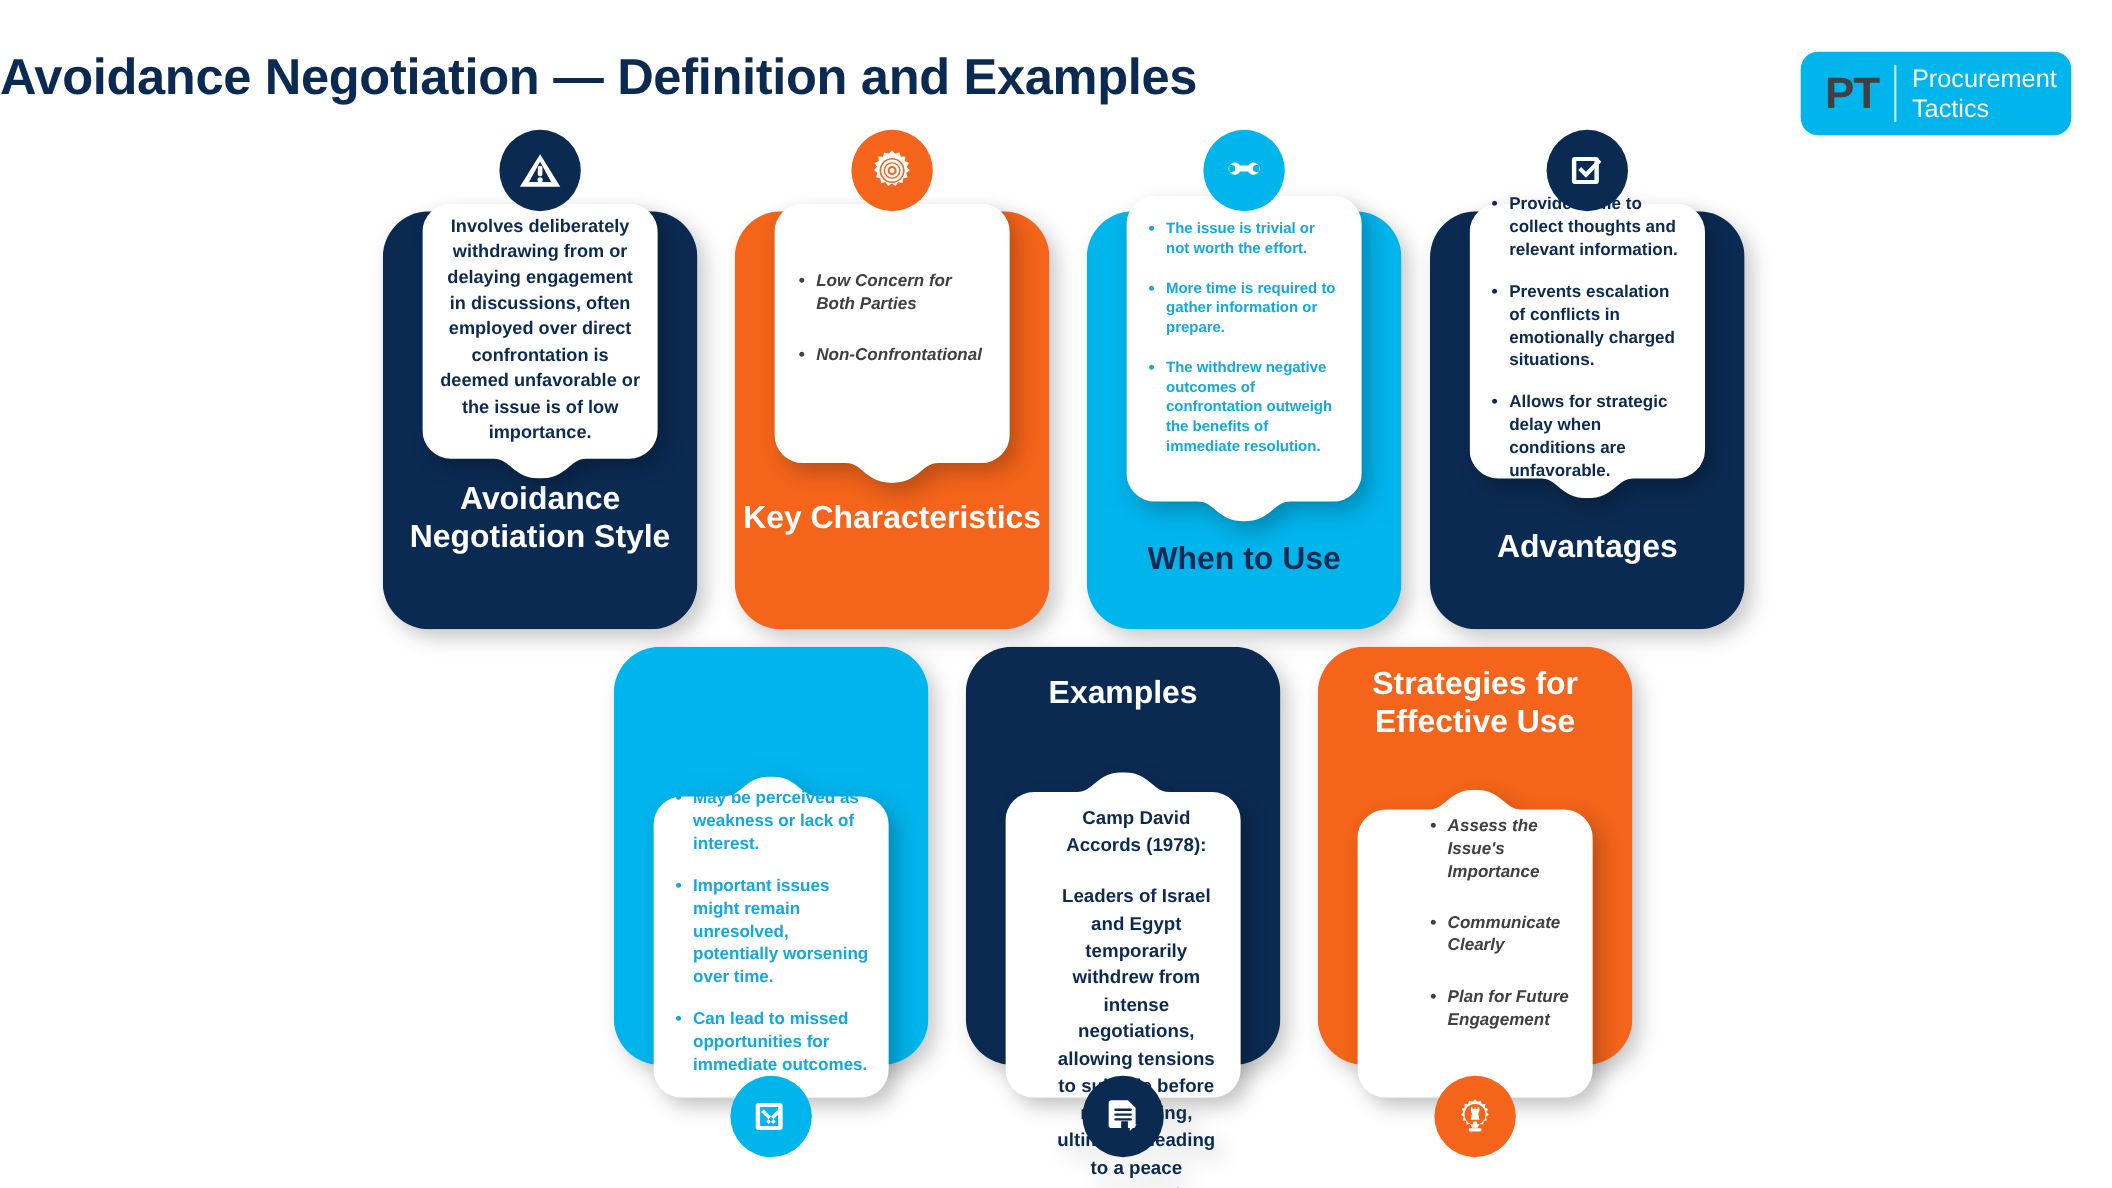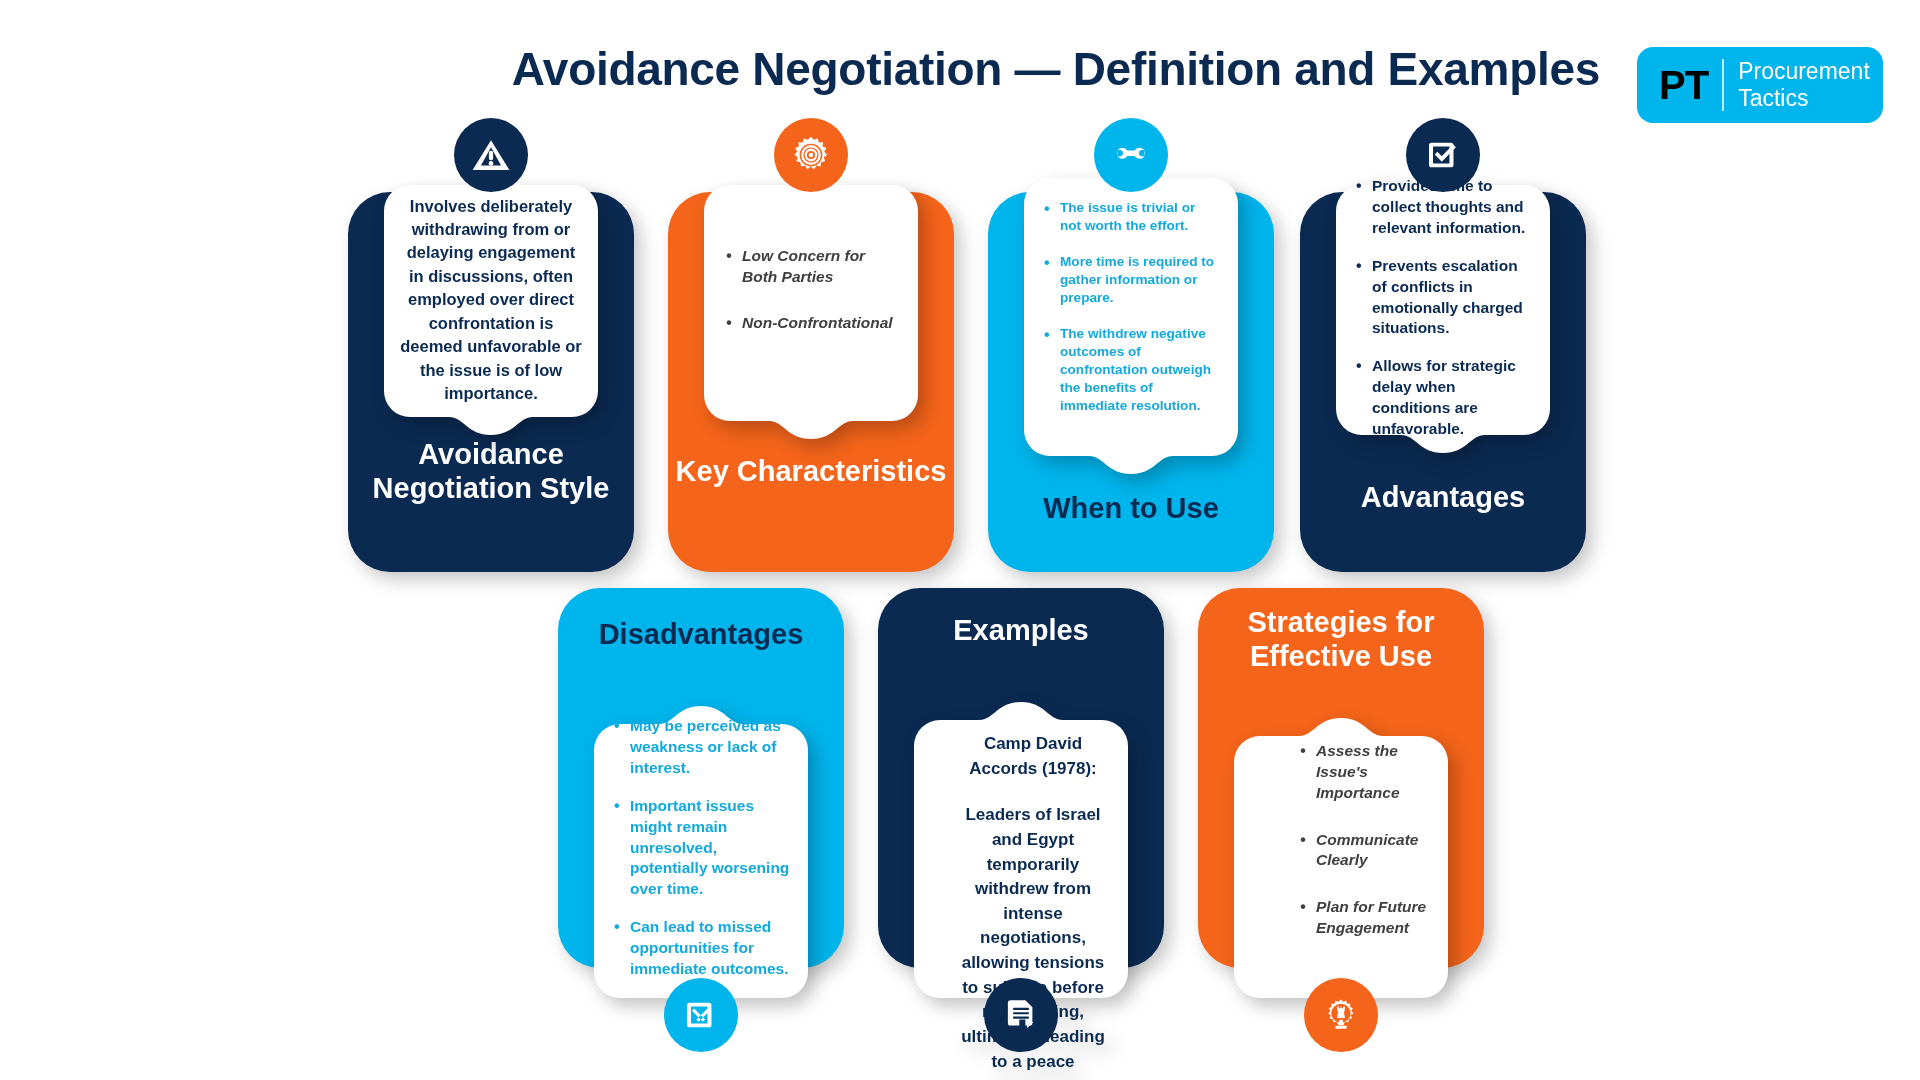--- a/index.html
+++ b/index.html
@@ -8,39 +8,39 @@
     background: #ffffff;
     font-family: "Liberation Sans", sans-serif;
     overflow: hidden;
   }
   #stage { position: relative; width: 1920px; height: 1080px; }
 
   
   #page-title {
     position: absolute;
     left: 0; top: 42px; width: 1600px;
-    text-align: right;
+    text-align: left;
     font-size: 46px;
     font-weight: 700;
     letter-spacing: -0.3px;
     color: #0b2a52;
     white-space: nowrap;
   }
   #brand-logo {
     position: absolute;
     left: 1637px; top: 47px;
     width: 246px; height: 76px;
     background: #00b4ec;
     border-radius: 16px;
     display: flex; align-items: center;
     padding-left: 22px;
     gap: 14px;
   }
   #brand-logo .pt {
-    color: #000000; font-size: 40px; font-weight: 700; line-height: 1;
+    color: #404040; font-size: 40px; font-weight: 700; line-height: 1;
     letter-spacing: -1px;
   }
   #brand-logo .divider {
     width: 2px; height: 52px; background: rgba(255,255,255,.75);
   }
   #brand-logo .words {
     display: flex; flex-direction: column; justify-content: center;
     color: #ffffff; font-size: 23px; font-weight: 400; line-height: 1.16;
   }
 
@@ -258,23 +258,20 @@
         <path fill="#ffffff" d="M14.6 23.4 l3-3 5 5 13-13.4 3.1 3 -16.1 16.6 Z"></path>
       </svg>
   </div>
 
   <div class="card" style="left:558px; top:588px; width:286px; height:380px;">
     <div class="shell">
       <svg viewBox="0 0 286 380" preserveAspectRatio="none">
         <path fill="#00b4ec" d="M42,380 H244 A42,42 0 0 0 286,338 V42 A42,42 0 0 0 244,0 H42 A42,42 0 0 0 0,42 V338 A42,42 0 0 0 42,380 Z"></path>
       </svg>
     </div>
-    <div class="card-label dark-text" style="top:30px;">
-      <span>Disadvantages</span>
-    </div>
   </div>
   <div class="panel" style="left:594px; top:706px; width:214px; height:292px;">
     <div class="panel-shape">
       <svg viewBox="0 0 214 292" preserveAspectRatio="none">
         <path fill="#ffffff" d="M26,292 H188 A26,26 0 0 0 214,266 V44 A26,26 0 0 0 188,18 H149 C134,18 131,0 107,0 C83,0 80,18 65,18 H26 A26,26 0 0 0 0,44 V266 A26,26 0 0 0 26,292 Z"></path>
       </svg>
     </div>
     <div class="panel-text" style="padding:34px 16px 42px 20px;">
       <ul class="bullets t-cyan">
         <li>May be perceived as weakness or lack of interest.</li>

